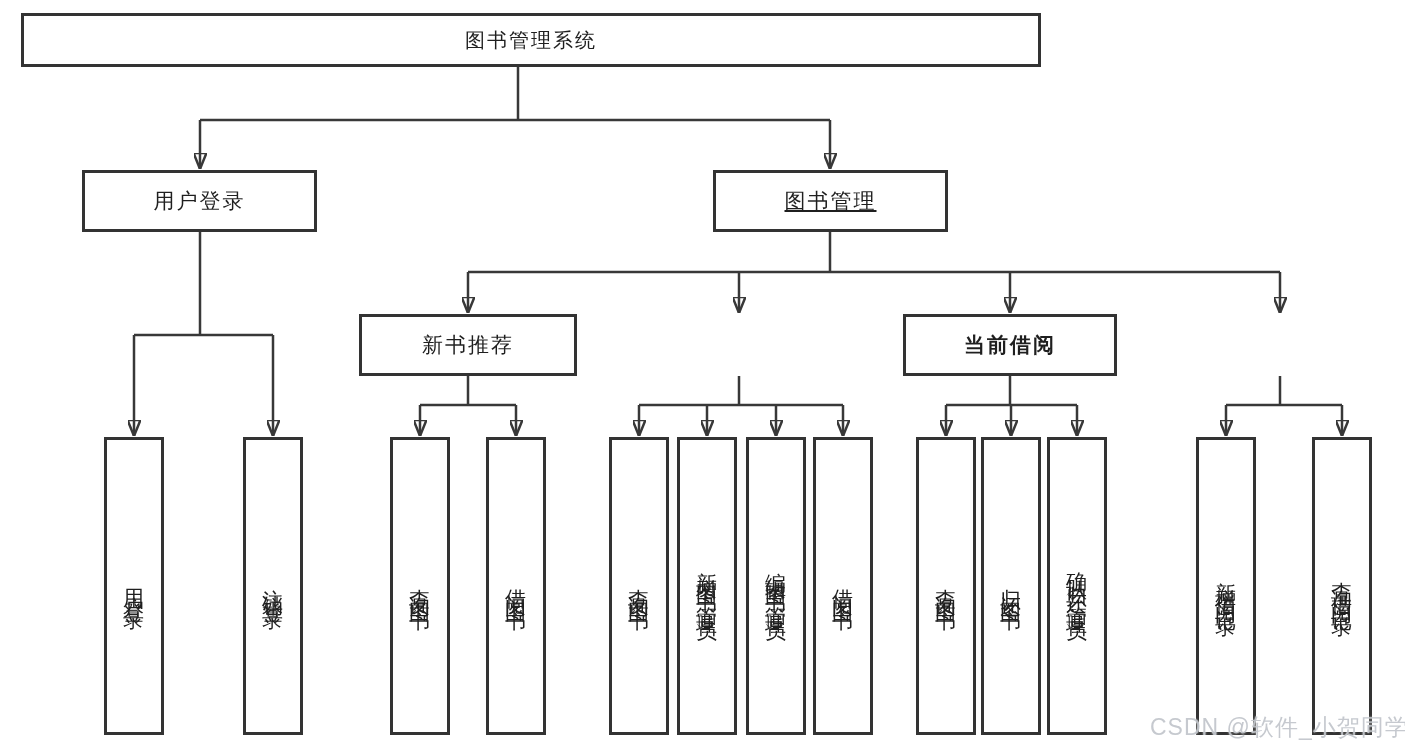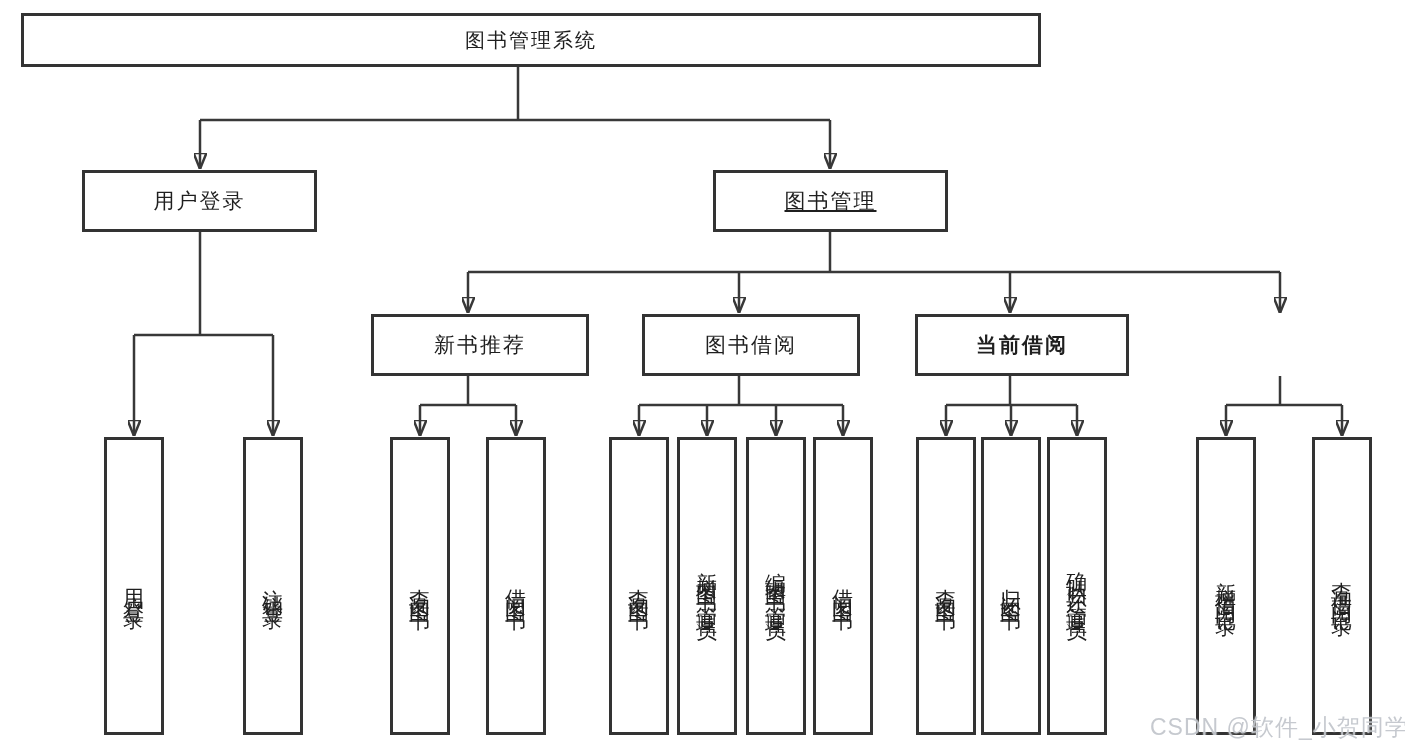--- a/index.html
+++ b/index.html
@@ -41,21 +41,21 @@
     white-space: nowrap;
   }
   .node.root {
     left: 21px; top: 13px; width: 1020px; height: 54px;
     font-size: 20px;
   }
   .node.branch {
     height: 62px;
   }
   .lvl2 { top: 170px; }
-  .lvl3 { top: 314px; margin-left: 12px; }
+  .lvl3 { top: 314px; }
   .node.leaf {
     top: 437px;
     width: 60px;
     height: 298px;
     writing-mode: vertical-rl;
     text-orientation: mixed;
     font-size: 21px;
     letter-spacing: 7px;
     line-height: 1;
     white-space: normal;
@@ -120,21 +120,20 @@
     <line x1="1226" y1="405" x2="1226" y2="436" marker-end="url(#arrow)"></line>
     <line x1="1342" y1="405" x2="1342" y2="436" marker-end="url(#arrow)"></line>
   </svg>
 
   <div class="node root">图书管理系统</div>
 
   <div class="node branch lvl2" style="left:82px; width:235px;">用户登录</div>
   <div class="node branch lvl2" style="left:713px; width:235px;text-decoration:underline;">图书管理</div>
 
   <div class="node branch lvl3" style="left:359px; width:218px;">新书推荐</div>
-  <div class="node branch lvl3" style="left:630px; width:218px;">图书借阅</div>
   <div class="node branch lvl3" style="left:903px; width:214px;font-weight:bold;">当前借阅</div>
 
   <div class="node leaf" style="left:104px;">用户登录</div>
   <div class="node leaf" style="left:243px;">注销登录</div>
 
   <div class="node leaf" style="left:390px;">查询图书</div>
   <div class="node leaf" style="left:486px;">借阅图书</div>
 
   <div class="node leaf" style="left:609px;">查询图书</div>
   <div class="node leaf" style="left:677px;">新增图书（管理员）</div>

